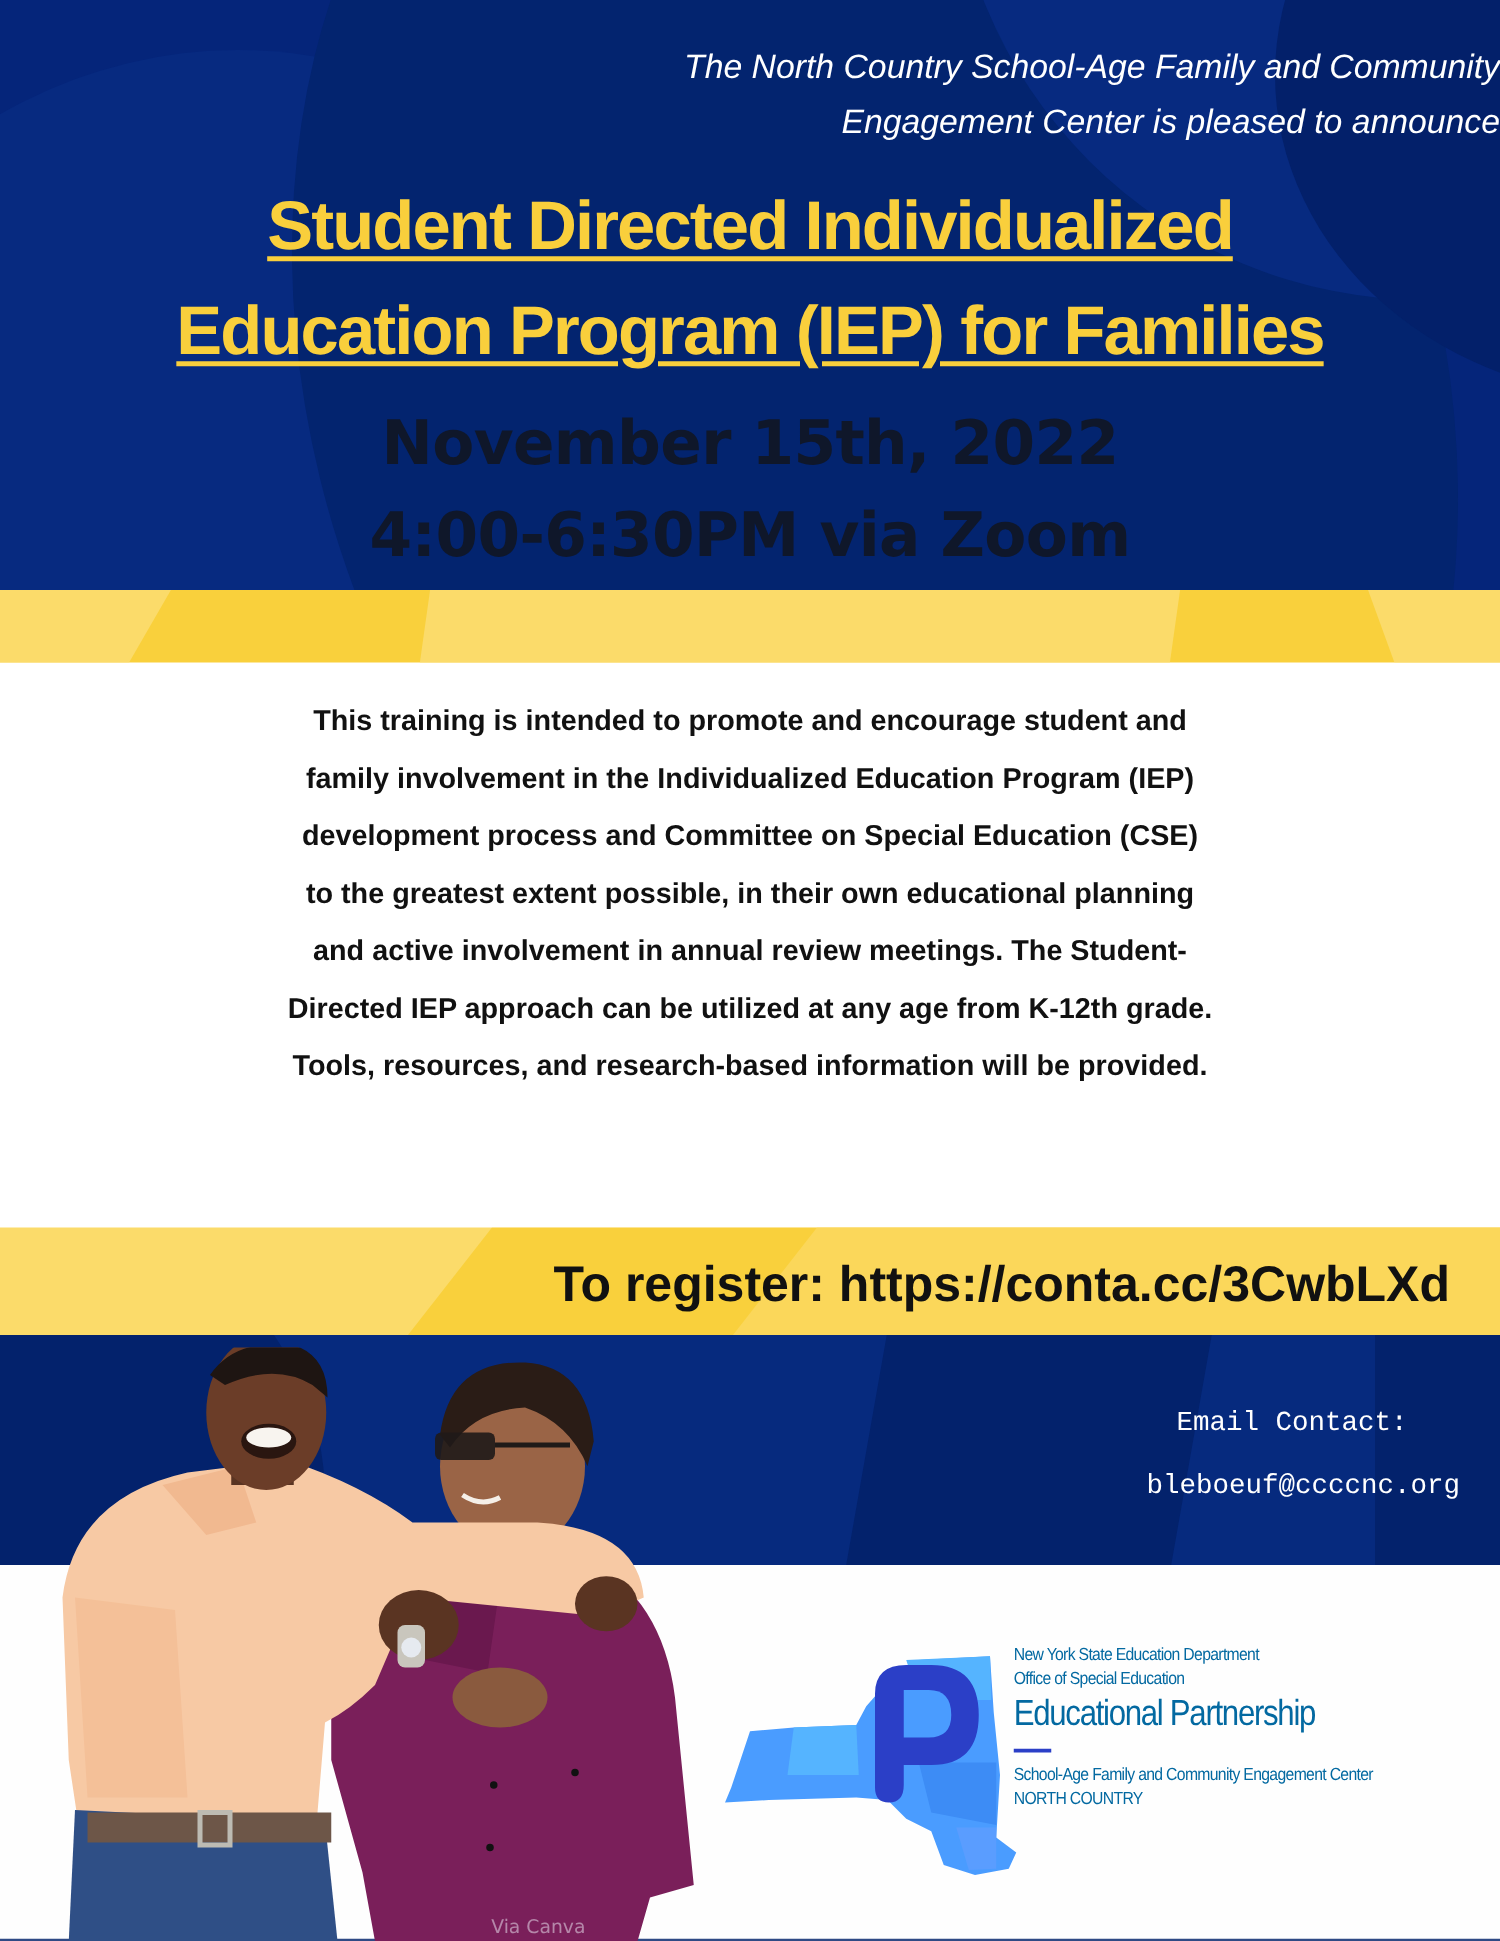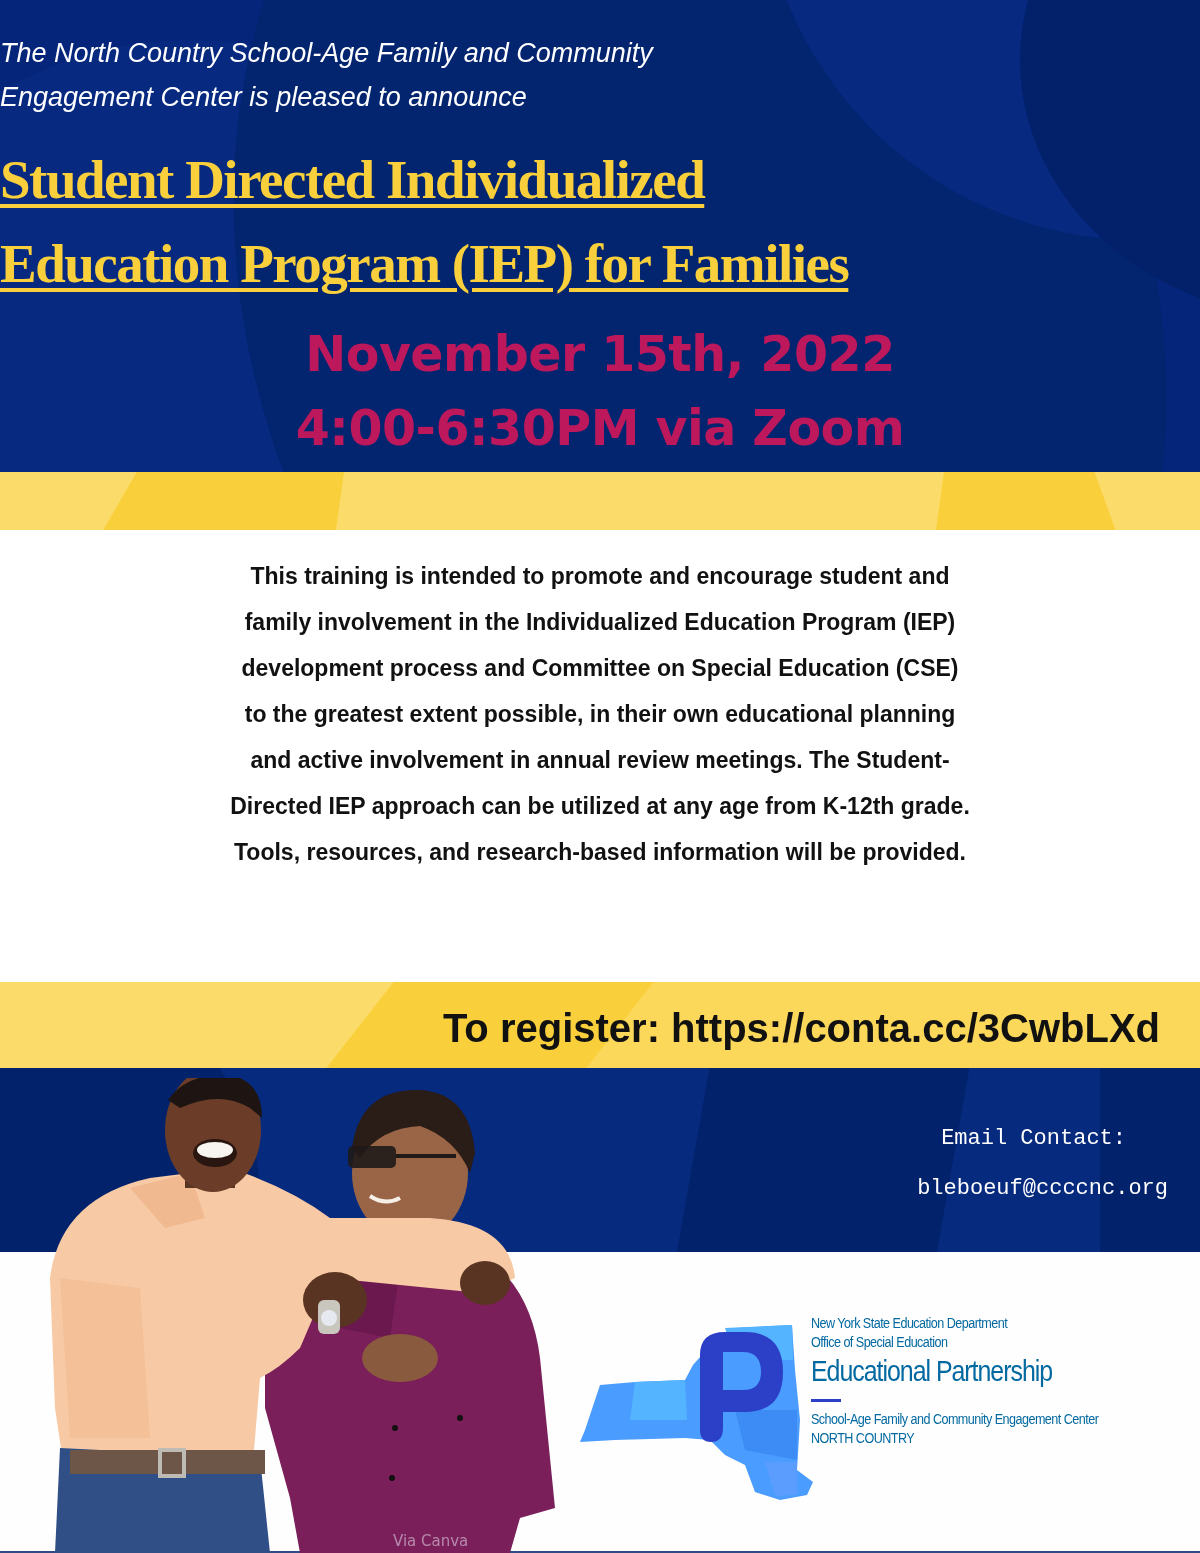--- a/index.html
+++ b/index.html
@@ -11,37 +11,37 @@
     position: absolute; left: 0; top: 0; width: 1200px; height: 472px;
     background: #05257a; overflow: hidden;
   }
   .header .swoosh { position: absolute; border-radius: 50%; }
   .header .sw1 { left: -260px; top: 40px; width: 900px; height: 1100px; background: #072a80; }
   .header .sw2 { left: 250px; top: -300px; width: 900px; height: 1200px; background: #03246f; transform: rotate(-18deg); }
   .header .sw3 { left: 760px; top: -520px; width: 760px; height: 760px; background: #072a80; }
   .header .sw4 { left: 1020px; top: -200px; width: 600px; height: 520px; background: #03206a; }
 
   .intro {
-    position: absolute; left: 0; width: 1200px; text-align: left;
+    position: absolute; left: 0; width: 1200px; text-align: right;
     color: #ffffff; font-style: italic; font-size: 27px; line-height: 44px;
     top: 31px; font-family: "Liberation Sans", sans-serif;
   }
   .intro span { display: block; }
 
   .title {
-    position: absolute; left: 0; width: 1200px; top: 138px; text-align: left;
+    position: absolute; left: 0; width: 1200px; top: 138px; text-align: center;
     color: #f9cf3c; font-weight: bold; font-size: 55px; line-height: 84px;
-    font-family: Liberation Serif, serif; letter-spacing: -1.5px;
+    font-family: Liberation Sans, sans-serif; letter-spacing: -1.5px;
   }
   .title span { display: block; }
   .title span u { text-decoration: underline; text-decoration-thickness: 4px; text-underline-offset: 6px; }
 
   .when {
     position: absolute; left: 0; width: 1200px; top: 318px; text-align: center;
-    color: #be185d; font-weight: bold; font-size: 49px; line-height: 74px;
+    color: #0f172a; font-weight: bold; font-size: 49px; line-height: 74px;
     font-family: "DejaVu Sans", sans-serif; letter-spacing: -0.5px;
   }
   .when span { display: block; }
 
   
   .yband {
     position: absolute; left: 0; top: 472px; width: 1200px; height: 58px;
     background: #f9d03c; overflow: hidden;
   }
   .yband .light { position: absolute; top: 0; height: 100%; background: #fbdb6a; }

